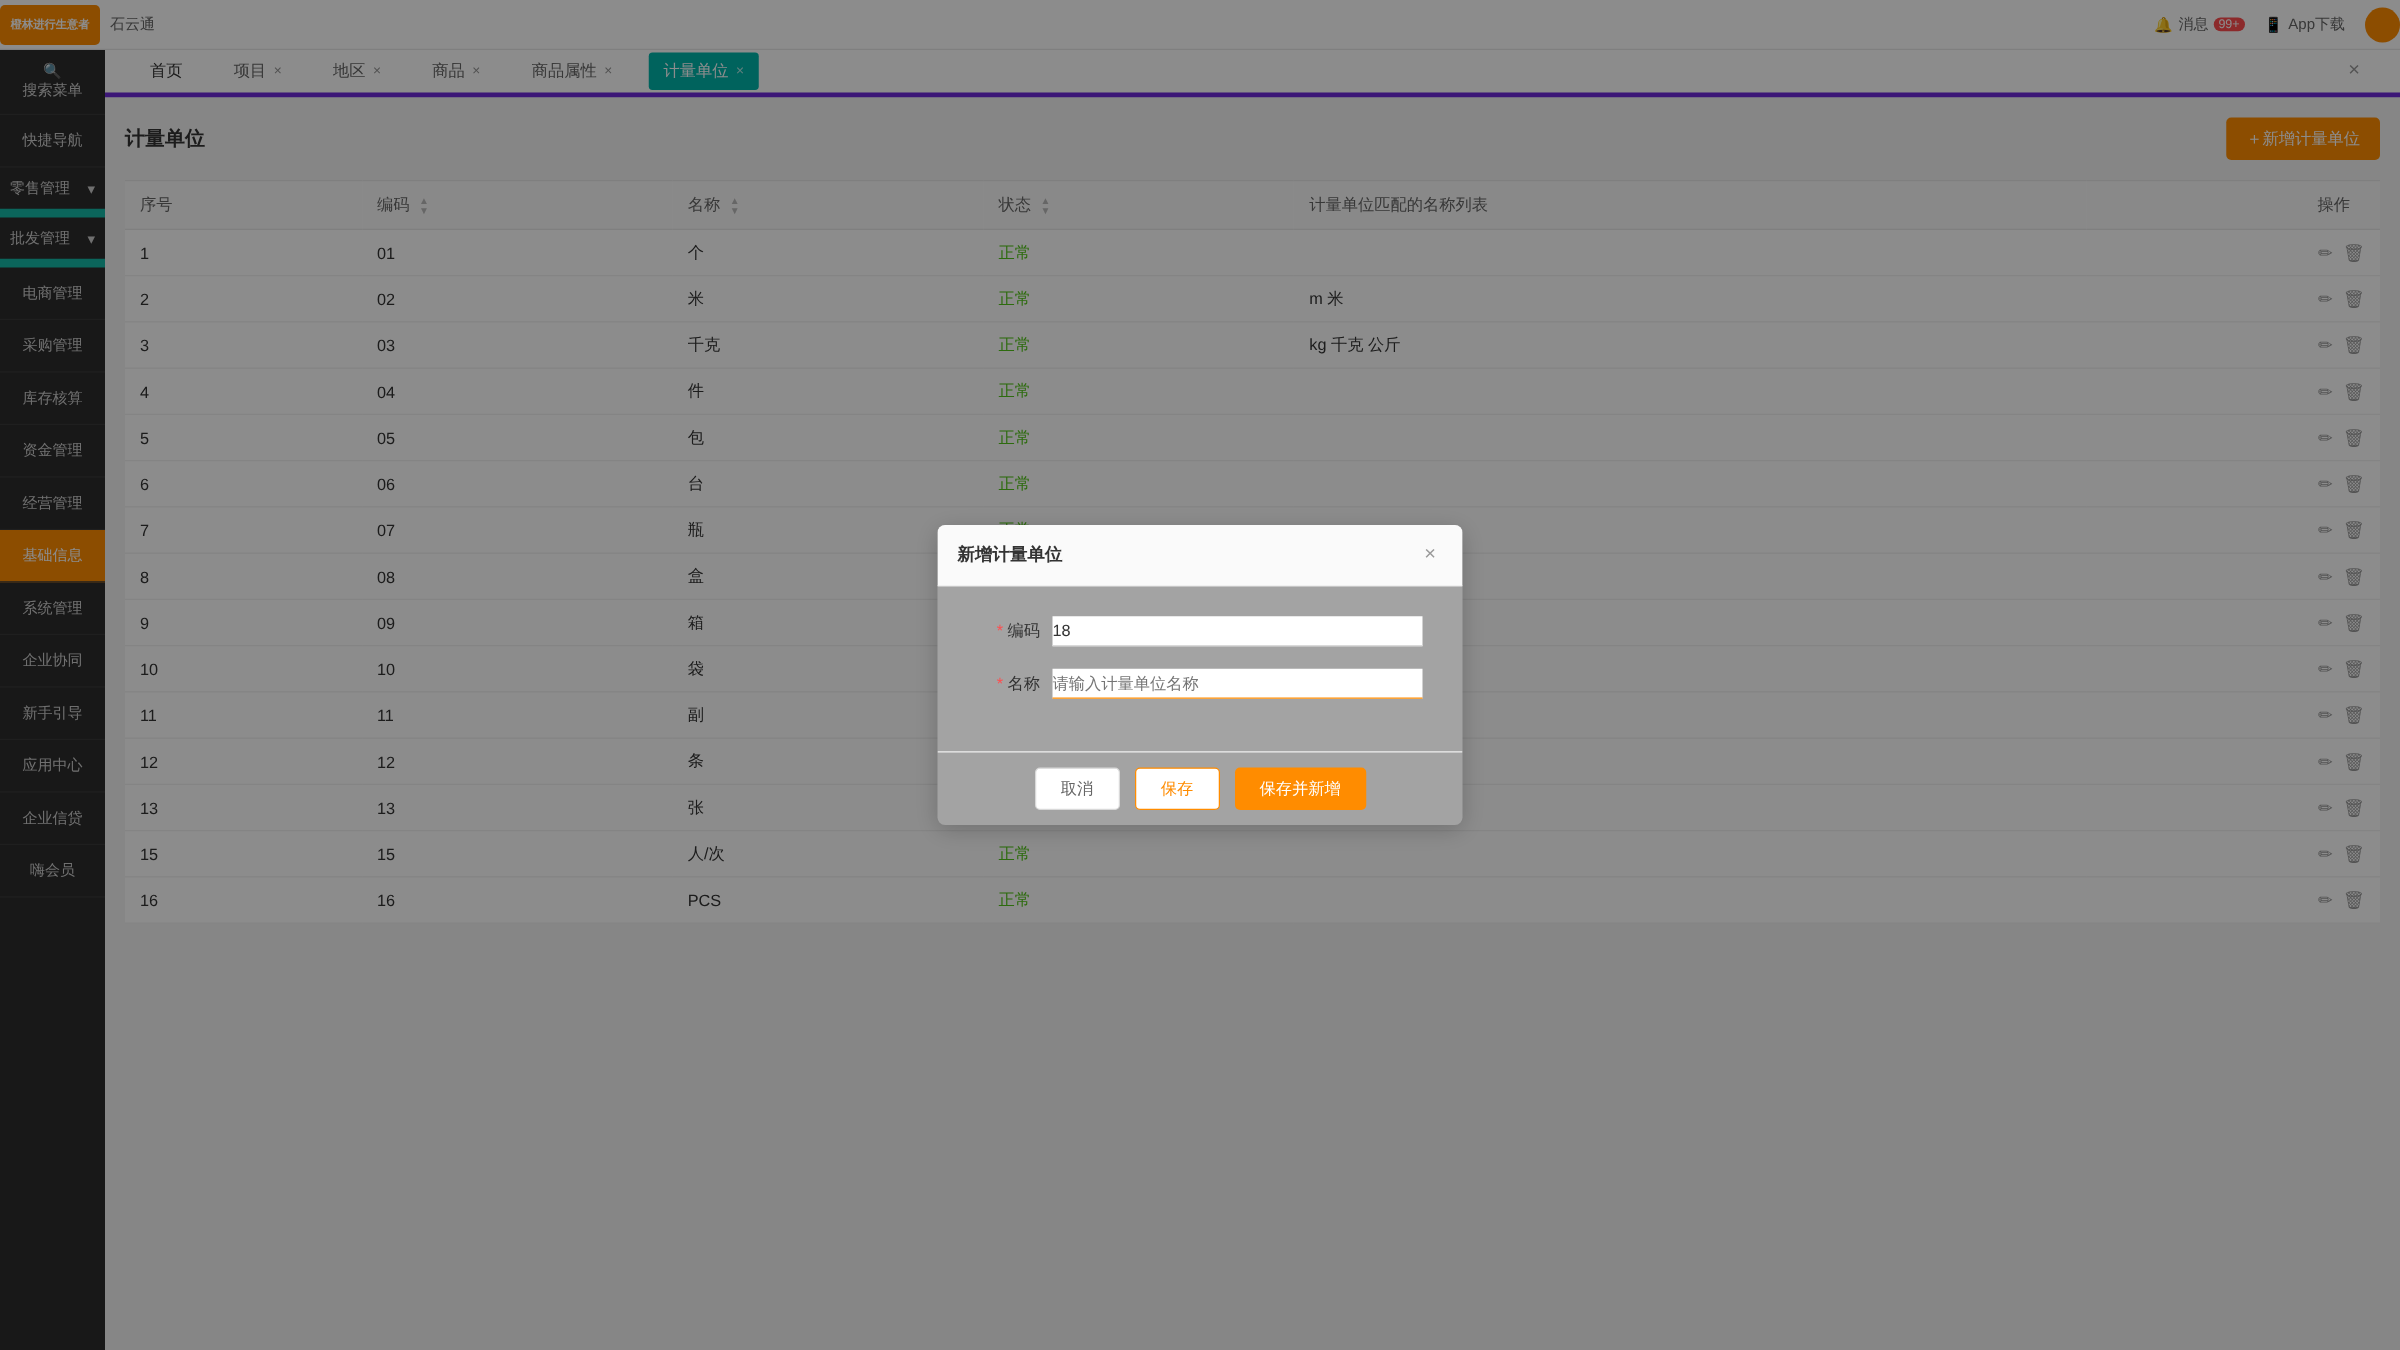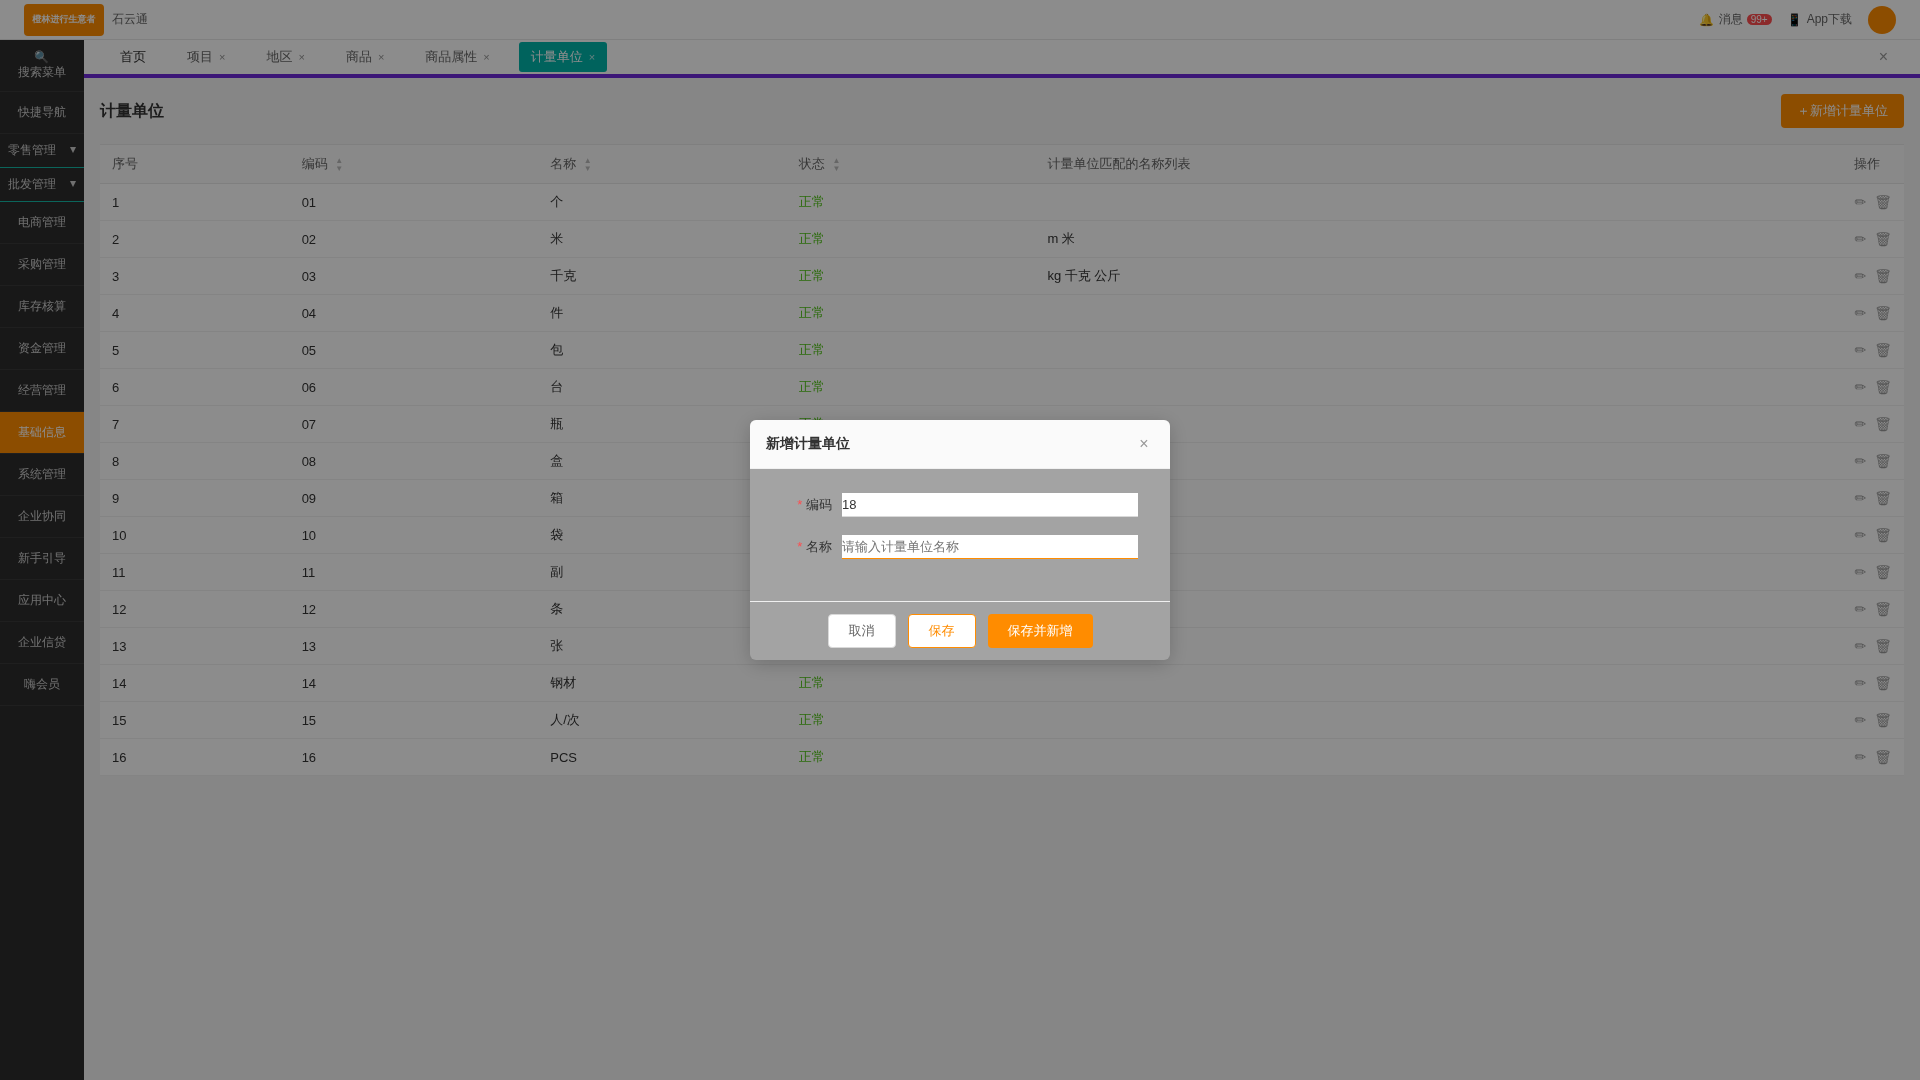--- a/index.html
+++ b/index.html
@@ -4,21 +4,21 @@
   <style>
     * { margin: 0; padding: 0; box-sizing: border-box; }
     body { font-family: "Microsoft YaHei", "PingFang SC", sans-serif; font-size: 13px; background: #f0f0f0; color: #333; width: 1920px; height: 1080px; overflow: hidden; }
 
     
     .top-header {
       height: 40px;
       background: #fff;
       display: flex;
       align-items: center;
-      padding: 0 24px;
+      padding: 0 0;
       border-bottom: 1px solid #e8e8e8;
       justify-content: space-between;
       gap: 44px;
     }
     .logo-area {
       display: flex;
       align-items: center;
       gap: 8px;
     }
     .logo-box {
@@ -87,26 +87,27 @@
     .sidebar-item.active { background: #ff8c00; color: #fff; }
     .sidebar-item-search {
       padding: 10px 8px;
       color: #ccc;
       font-size: 12px;
       text-align: center;
       border-bottom: 1px solid #3a3a3a;
     }
     .sidebar-divider {
       display: flex;
+      align-items: center;
       justify-content: space-between;
       padding: 8px;
       color: #ccc;
       font-size: 12px;
       cursor: pointer;
-      border-bottom: 1px solid #14b8a6;
+      border-bottom: 7px solid #14b8a6;
     }
 
     
     .content-area {
       flex: 1;
       display: flex;
       flex-direction: column;
       overflow: hidden;
     }
 
@@ -681,33 +682,20 @@
       <td><span class="status-normal">正常</span></td>
       <td></td>
       <td style="text-align:right;">
         <div class="action-icons" style="justify-content:flex-end;">
           <span class="action-icon">✏</span>
           <span class="action-icon">🗑</span>
         </div>
       </td>
     </tr>
             <tr>
-      <td>14</td>
-      <td>14</td>
-      <td>钢材</td>
-      <td><span class="status-normal">正常</span></td>
-      <td></td>
-      <td style="text-align:right;">
-        <div class="action-icons" style="justify-content:flex-end;">
-          <span class="action-icon">✏</span>
-          <span class="action-icon">🗑</span>
-        </div>
-      </td>
-    </tr>
-            <tr>
       <td>15</td>
       <td>15</td>
       <td>人/次</td>
       <td><span class="status-normal">正常</span></td>
       <td></td>
       <td style="text-align:right;">
         <div class="action-icons" style="justify-content:flex-end;">
           <span class="action-icon">✏</span>
           <span class="action-icon">🗑</span>
         </div>

